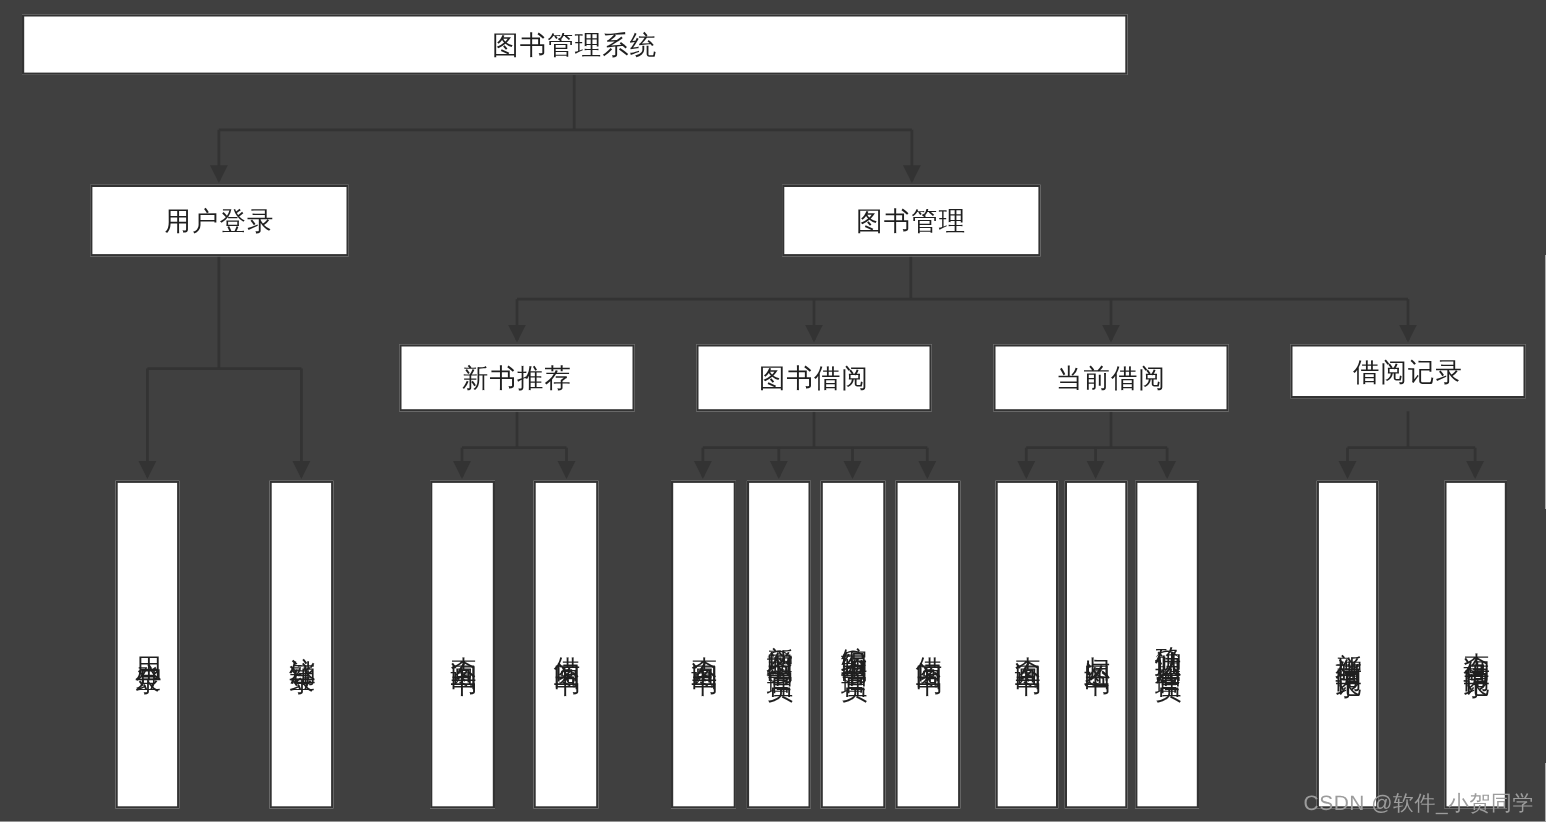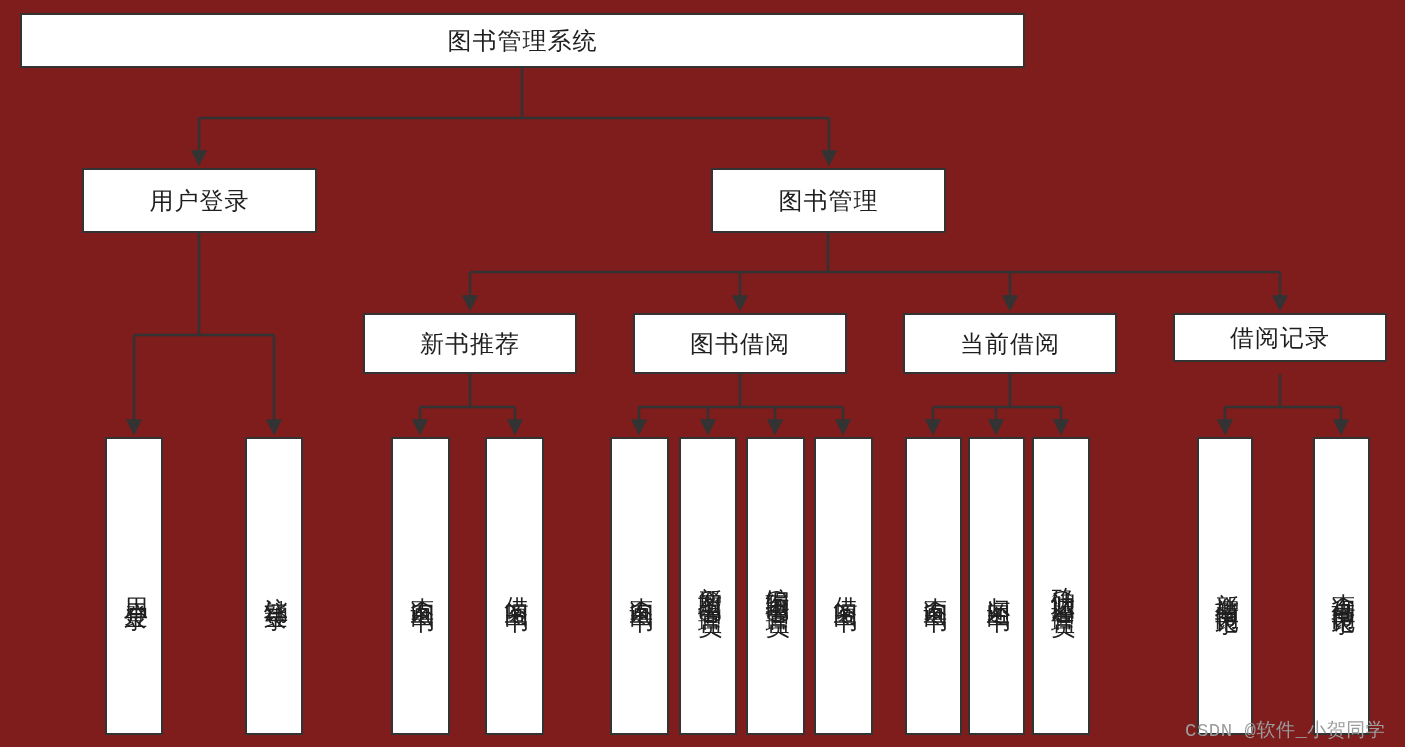--- a/index.html
+++ b/index.html
@@ -1,19 +1,19 @@
 <!DOCTYPE html>
 <html><head>
 <meta charset="utf-8">
 <title>diagram</title>
 <style>
   html,body{margin:0;padding:0;background:#ffffff;}
   body{font-family:"Liberation Sans","DejaVu Sans",sans-serif;}
   .canvas{
-    position:relative;width:1405px;height:747px;background:#7f1d1d;overflow:hidden;font-family:Liberation Mono, monospace;
+    position:relative;width:1405px;height:747px;background:#404040;overflow:hidden;
   }
   .connectors{position:absolute;left:0;top:0;width:1405px;height:747px;}
   .node{
     position:absolute;box-sizing:border-box;border:2.5px solid #333333;background:#ffffff;
     display:flex;align-items:center;justify-content:center;
     color:#1f1f1f;font-size:24px;letter-spacing:1px;
   }
   .vnode span{
     writing-mode:vertical-rl;text-orientation:mixed;letter-spacing:4px;white-space:nowrap;
   }

